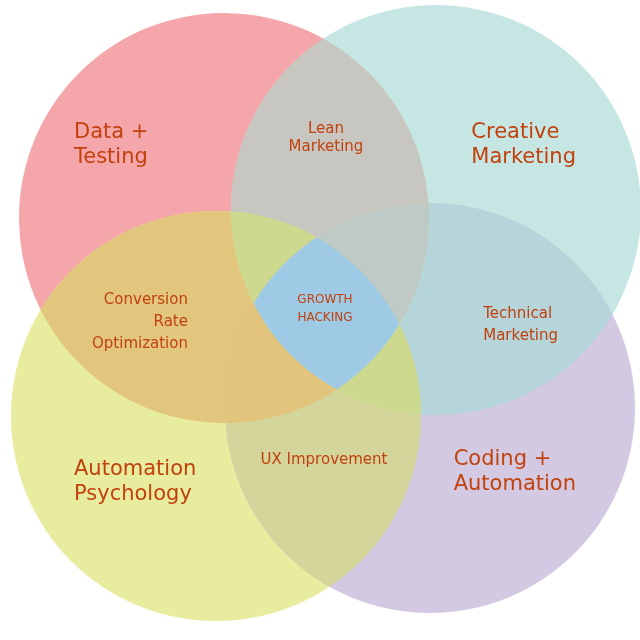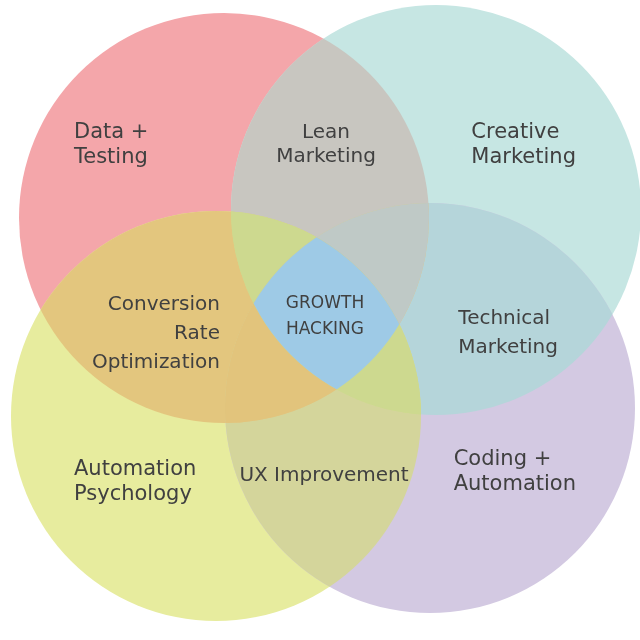--- a/index.html
+++ b/index.html
@@ -1,21 +1,21 @@
 <!DOCTYPE html>
 <html><head>
 <meta charset="utf-8">
 <style>
   html, body { margin: 0; padding: 0; background: #ffffff; }
   body { width: 640px; height: 640px; overflow: hidden; position: relative; font-family: "DejaVu Sans", sans-serif; }
   #venn { position: absolute; left: 0; top: 0; }
-  .lbl { position: absolute; color: #404040; line-height: 1.2; white-space: pre-line; }
+  .lbl { position: absolute; color: #c2410c; line-height: 1.2; white-space: pre-line; }
   .big { font-size: 21px; }
-  .small { font-size: 20px; }
-  .center { font-size: 17px; }
+  .small { font-size: 15px; }
+  .center { font-size: 12px; }
   .ta-l { text-align: left; }
   .ta-r { text-align: left; }
   .ta-c { text-align: center; }
 </style>
 </head>
 <body>
 
 <svg id="venn" width="640" height="640" viewBox="0 0 640 640">
   <defs>
     <clipPath id="cA">
@@ -110,15 +110,15 @@
 <div class="lbl big ta-r" style="right:64px; top:446px;">Coding +
 Automation</div>
 
 <div class="lbl small ta-c" style="left:266px; width:120px; top:119px;">Lean
 Marketing</div>
 <div class="lbl small ta-l" style="left:92px; top:289px; line-height:1.45;text-align:right;">Conversion
 Rate
 Optimization</div>
 <div class="lbl small ta-r" style="right:82px; top:303px; line-height:1.45;margin-left:40px;">Technical
 Marketing</div>
-<div class="lbl small ta-c" style="left:236px; width:176px; top:450px;margin-top:12px;">UX Improvement</div>
+<div class="lbl small ta-c" style="left:236px; width:176px; top:450px;">UX Improvement</div>
 <div class="lbl center ta-c" style="left:255px; width:140px; top:290px; line-height:1.5;">GROWTH
 HACKING</div>
 
 </body></html>

